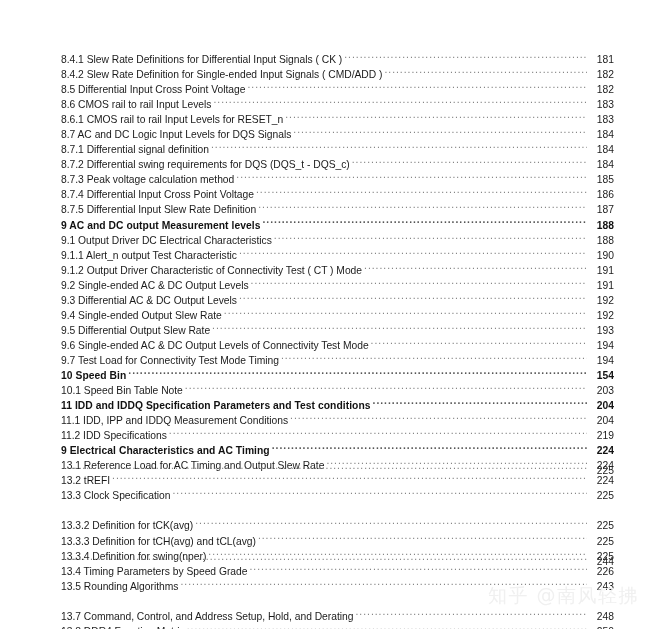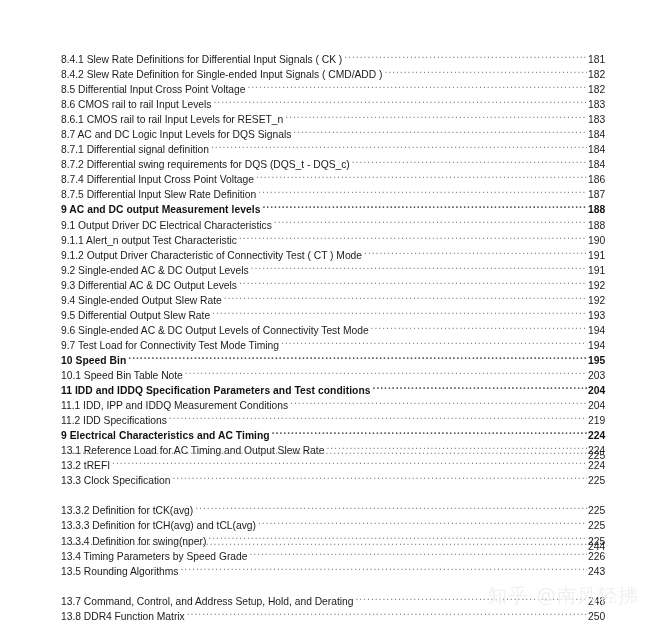--- a/index.html
+++ b/index.html
@@ -49,20 +49,21 @@
     font-size: 10.3px;
     letter-spacing: 1.0px;
     position: absolute;
     left: 0;
     bottom: 1px;
     white-space: nowrap;
   }
   .toc-row .page {
     flex: 0 0 auto;
     width: 26px;
+    text-align: right;
     font-size: 10.3px;
   }
   
   .toc-row.bold {
     font-weight: bold;
     color: #111111;
   }
   .toc-row.bold .title { letter-spacing: 0.05px; }
   .toc-row.bold .page { font-weight: bold; }
   .toc-row.bold .leader::before { color: #555555; }
@@ -118,20 +119,25 @@
       <span class="title">8.7.1 Differential signal definition</span>
       <span class="leader"></span>
       <span class="page">184</span>
     </div>
     <div class="toc-row">
       <span class="title">8.7.2 Differential swing requirements for DQS (DQS_t - DQS_c)</span>
       <span class="leader"></span>
       <span class="page">184</span>
     </div>
     <div class="toc-row">
+      <span class="title">8.7.3 Peak voltage calculation method</span>
+      <span class="leader"></span>
+      <span class="page">185</span>
+    </div>
+    <div class="toc-row">
       <span class="title">8.7.4 Differential Input Cross Point Voltage</span>
       <span class="leader"></span>
       <span class="page">186</span>
     </div>
     <div class="toc-row">
       <span class="title">8.7.5 Differential Input Slew Rate Definition</span>
       <span class="leader"></span>
       <span class="page">187</span>
     </div>
     <div class="toc-row bold">
@@ -180,21 +186,21 @@
       <span class="page">194</span>
     </div>
     <div class="toc-row">
       <span class="title">9.7  Test Load for Connectivity Test Mode Timing</span>
       <span class="leader"></span>
       <span class="page">194</span>
     </div>
     <div class="toc-row bold">
       <span class="title">10    Speed Bin</span>
       <span class="leader"></span>
-      <span class="page">195</span>
+      <span class="page">154</span>
     </div>
     <div class="toc-row">
       <span class="title">10.1 Speed Bin Table Note</span>
       <span class="leader"></span>
       <span class="page">203</span>
     </div>
     <div class="toc-row bold">
       <span class="title">11   IDD and IDDQ Specification Parameters and Test  conditions</span>
       <span class="leader"></span>
       <span class="page">204</span>

